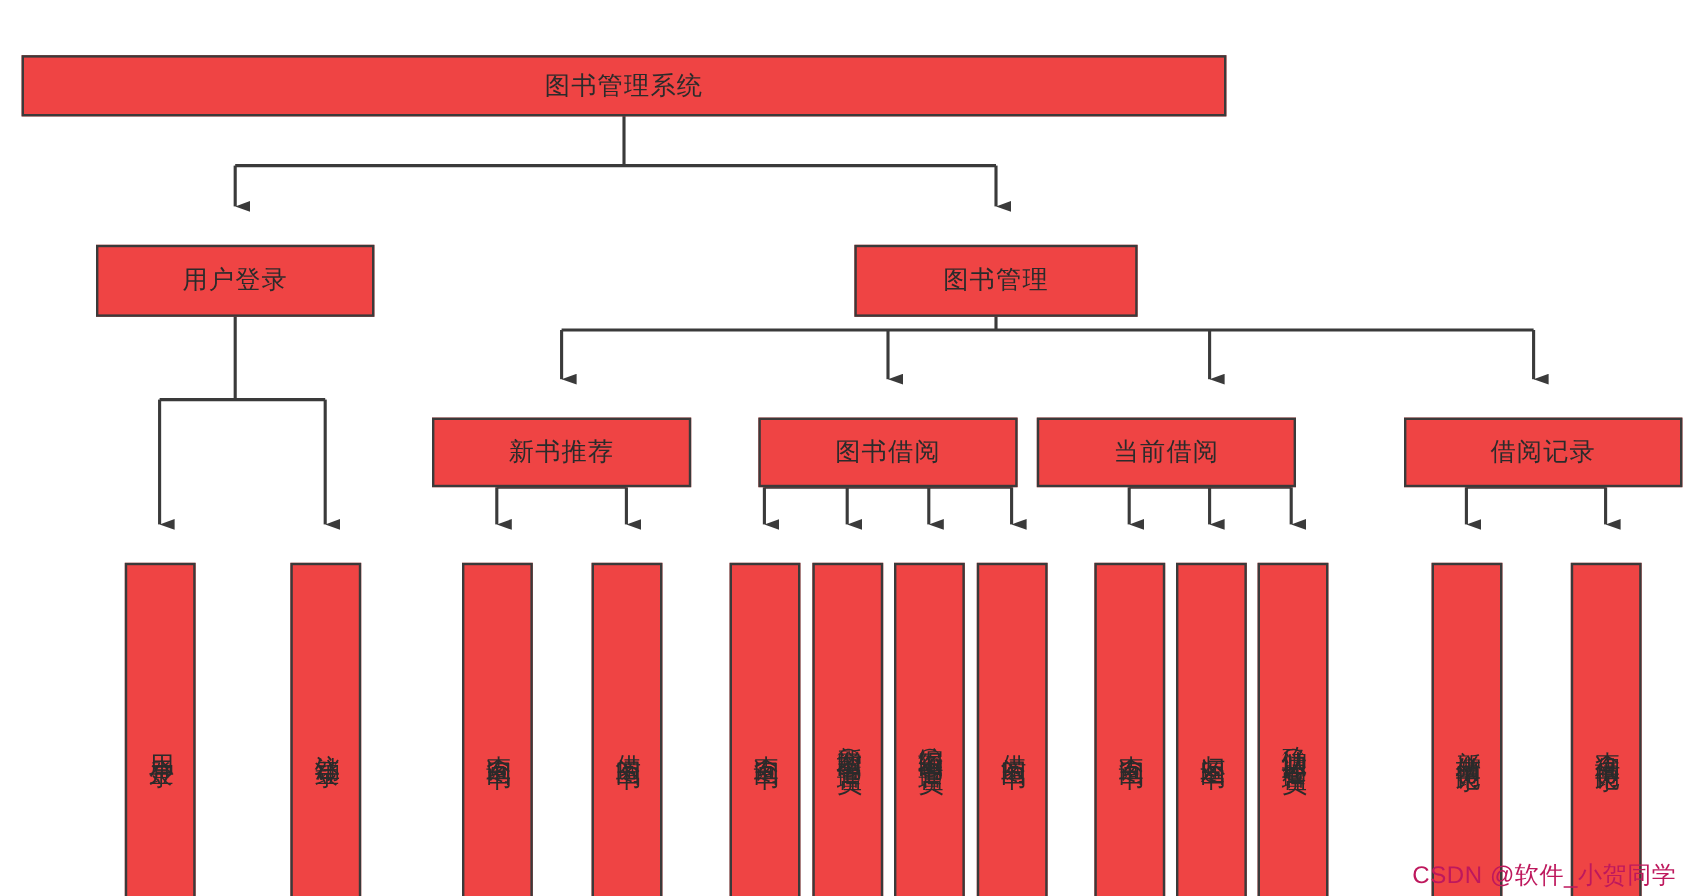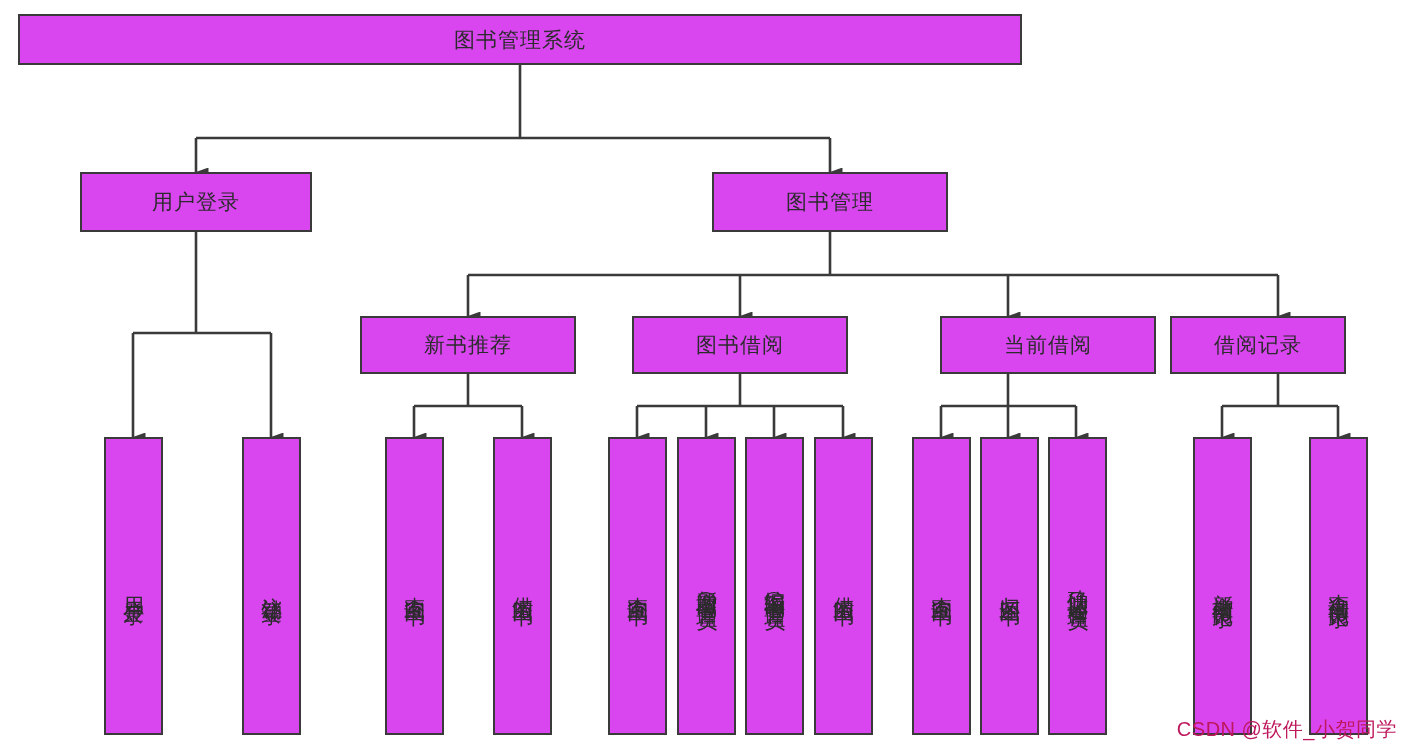--- a/index.html
+++ b/index.html
@@ -22,25 +22,26 @@
     left: 0;
     top: 0;
     width: 1405px;
     height: 747px;
     pointer-events: none;
   }
   .node {
     position: absolute;
     box-sizing: border-box;
     border: 2px solid #3a3a3a;
-    background: #d946ef;
+    background: #ef4444;
     display: flex;
     align-items: center;
     justify-content: center;
     color: #2b2b2b;
+    margin-top: 32px;
   }
   .node.horiz {
     font-size: 21px;
     letter-spacing: 1px;
     line-height: 1.2;
   }
   .node.vert {
     writing-mode: vertical-rl;
     text-orientation: upright;
     font-size: 21px;
@@ -130,24 +131,24 @@
   <div class="node horiz" style="left:712px; top:172px; width:236px; height:60px;text-align:center;">
     <span>图书管理</span>
   </div>
 
   <div class="node horiz" style="left:632px; top:316px; width:216px; height:58px;">
     <span>图书借阅</span>
   </div>
   <div class="node horiz" style="left:360px; top:316px; width:216px; height:58px;">
     <span>新书推荐</span>
   </div>
-  <div class="node horiz" style="left:940px; top:316px; width:216px; height:58px;">
+  <div class="node horiz" style="left:864px; top:316px; width:216px; height:58px;">
     <span>当前借阅</span>
   </div>
-  <div class="node horiz" style="left:1170px; top:316px; width:176px; height:58px;">
+  <div class="node horiz" style="left:1170px; top:316px; width:232px; height:58px;">
     <span>借阅记录</span>
   </div>
 
   <div class="node vert" style="left:104px; top:437px; width:59px; height:298px;">
     <span class="vtext">用户登录</span>
   </div>
   <div class="node vert" style="left:242px; top:437px; width:59px; height:298px;">
     <span class="vtext">注销登录</span>
   </div>
 

